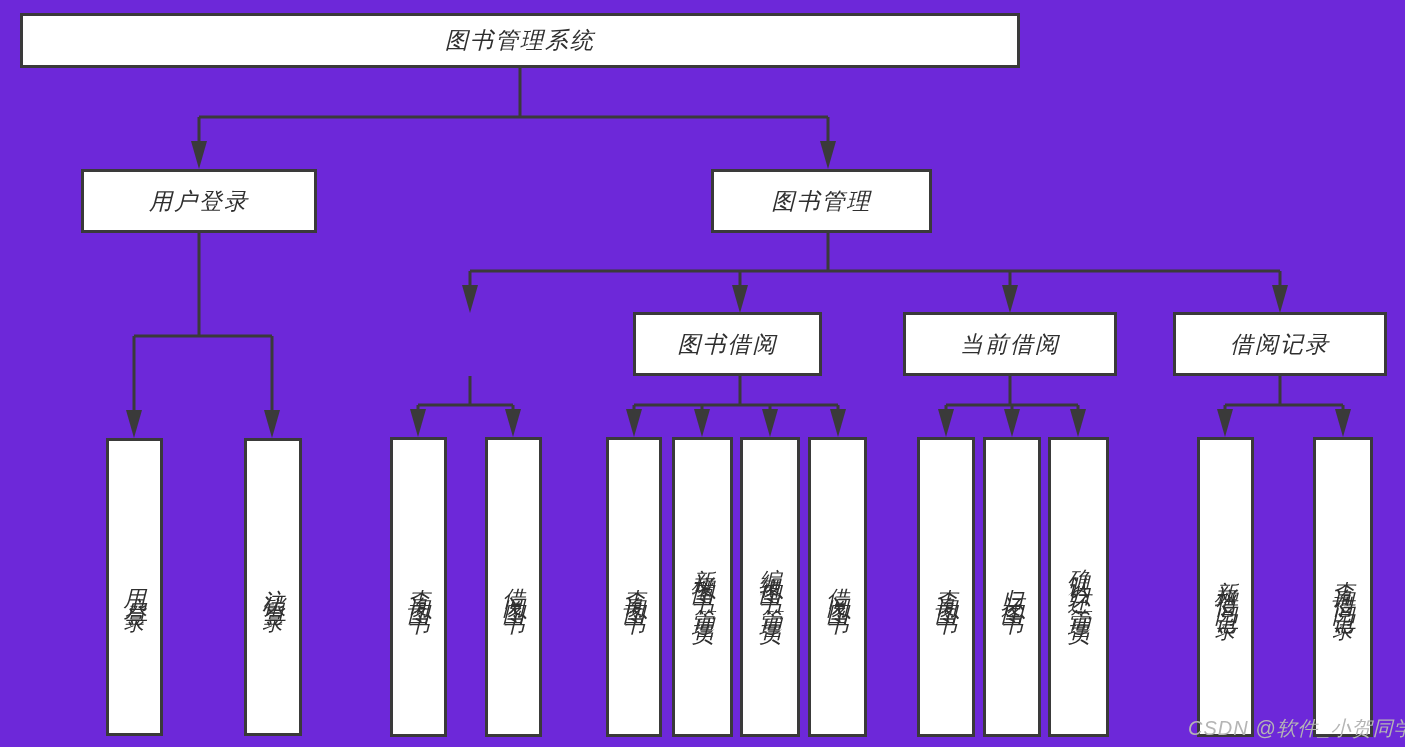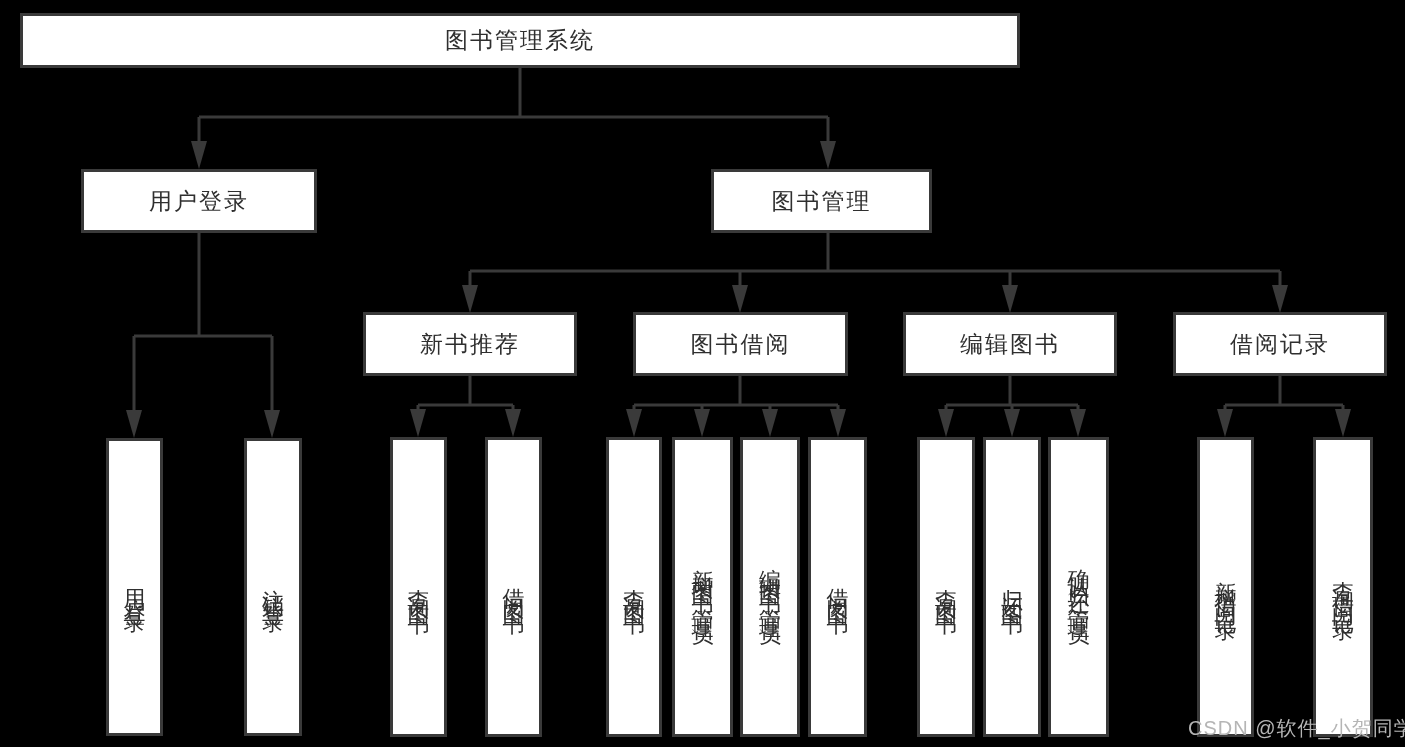--- a/index.html
+++ b/index.html
@@ -1,22 +1,23 @@
 <!DOCTYPE html>
 <html><head>
 <meta charset="utf-8">
 <style>
   html, body { margin: 0; padding: 0; background: #ffffff; }
   .stage {
     position: relative;
     width: 1405px;
     height: 747px;
-    background: #000000;
+    background: #6d28d9;
     overflow: hidden;
     font-family: "Liberation Sans", sans-serif;
+    font-style: italic;
   }
   .edges {
     position: absolute;
     left: 0; top: 0;
     width: 1405px; height: 747px;
   }
   .hnode {
     position: absolute;
     box-sizing: border-box;
     background: #ffffff;
@@ -115,28 +116,25 @@
     <span>图书管理系统</span>
   </div>
 
   <div class="hnode" style="left:81px; top:169px; width:236px; height:64px">
     <span>用户登录</span>
   </div>
   <div class="hnode" style="left:711px; top:169px; width:221px; height:64px">
     <span>图书管理</span>
   </div>
 
-  <div class="hnode" style="left:363px; top:312px; width:214px; height:64px">
-    <span>新书推荐</span>
-  </div>
-  <div class="hnode" style="left:633px; top:312px; width:215px; height:64px">
+  <div class="hnode" style="left:633px; top:312px; width:189px; height:64px">
     <span>图书借阅</span>
   </div>
   <div class="hnode" style="left:903px; top:312px; width:214px; height:64px">
-    <span>编辑图书</span>
+    <span>当前借阅</span>
   </div>
   <div class="hnode" style="left:1173px; top:312px; width:214px; height:64px">
     <span>借阅记录</span>
   </div>
 
   <div class="vnode" style="left:106px; top:438px; width:57px; height:298px">
     <span class="vtext">用户登录</span>
   </div>
   <div class="vnode" style="left:244px; top:438px; width:58px; height:298px">
     <span class="vtext">注销登录</span>

